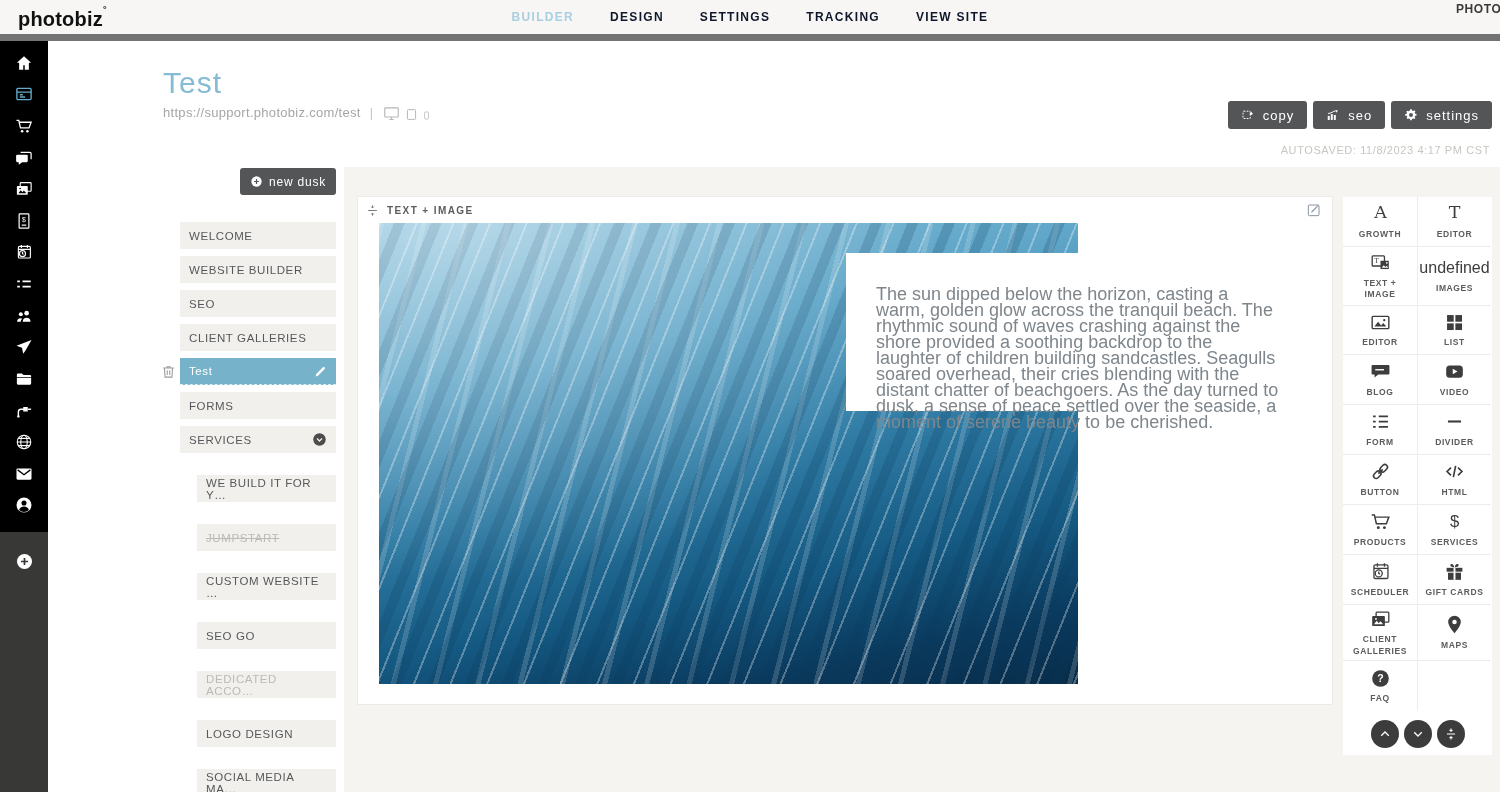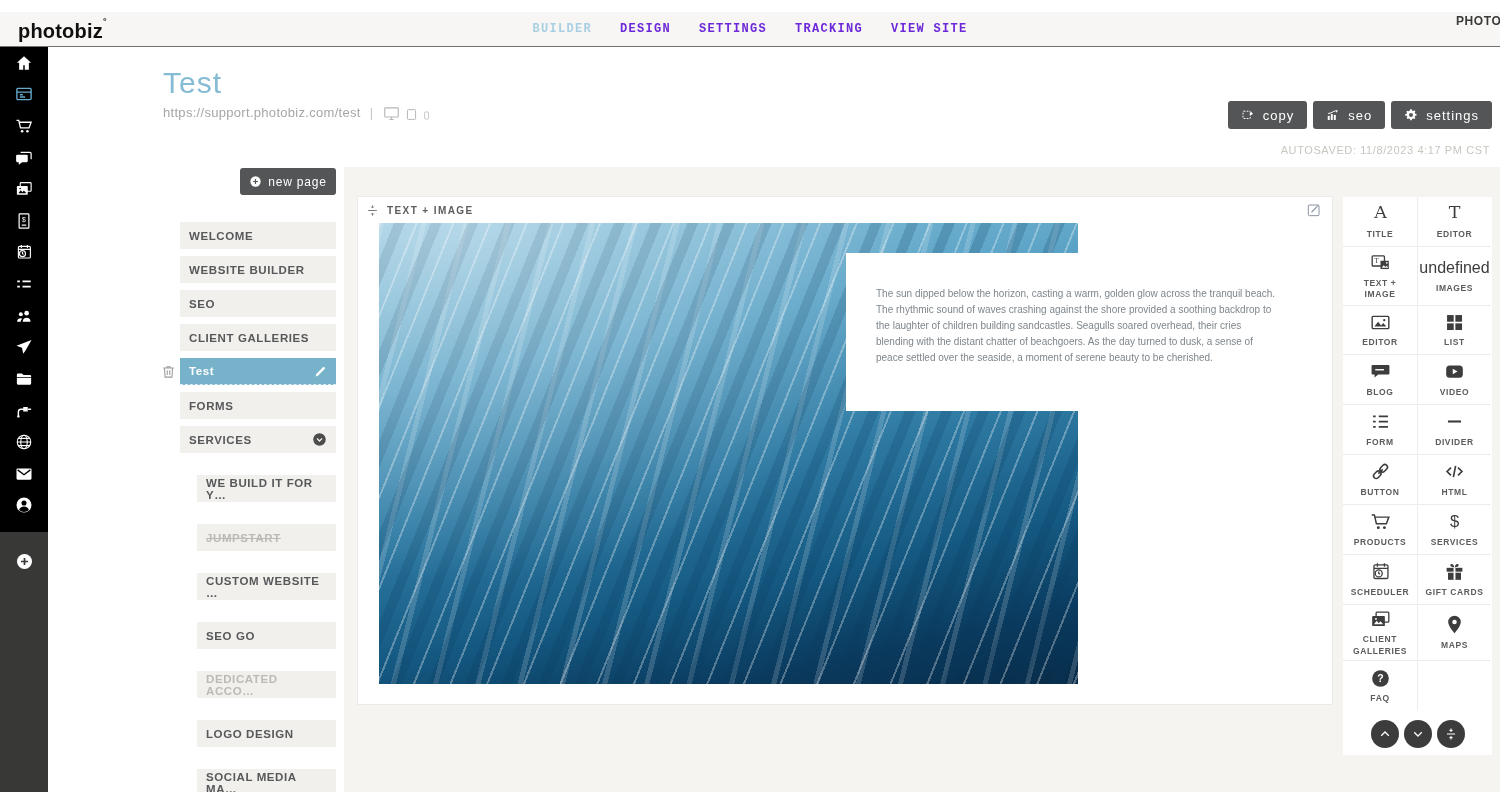--- a/index.html
+++ b/index.html
@@ -1,25 +1,25 @@
 <!DOCTYPE html>
 <html><head>
 <meta charset="utf-8">
 <style>
   html,body{margin:0;padding:0;background:#fff;}
   .stage{position:relative;width:1500px;height:792px;overflow:hidden;background:#fff;
          font-family:"Liberation Sans",sans-serif;-webkit-font-smoothing:antialiased;}
   svg{display:block}
 
   
-  .topbar{position:absolute;left:0;top:12px;width:1500px;height:34px;background:#f7f6f4;border-bottom:1px solid #737373;z-index:5;}
+  .topbar{position:absolute;left:0;top:0;width:1500px;height:34px;background:#f7f6f4;border-bottom:7px solid #737373;z-index:5;}
   .logo{position:absolute;left:18px;top:4px;font-size:20px;font-weight:700;color:#101010;letter-spacing:.2px;}
   .logo sup{font-size:9px;vertical-align:14px;}
-  .topnav{position:absolute;left:50%;transform:translateX(-50%);top:0;height:34px;display:flex;gap:28px;align-items:center;font-family:Liberation Mono, monospace;}
-  .topnav .nav-item{font-size:12px;font-weight:600;letter-spacing:1.3px;color:#6d28d9;cursor:pointer;white-space:nowrap;}
+  .topnav{position:absolute;left:50%;transform:translateX(-50%);top:0;height:34px;display:flex;gap:36px;align-items:center;}
+  .topnav .nav-item{font-size:12px;font-weight:600;letter-spacing:1.3px;color:#0f172a;cursor:pointer;white-space:nowrap;}
   .topnav .nav-item.active{color:#a9cfe2;}
   .account{position:absolute;left:1456px;top:2px;font-size:12px;font-weight:700;color:#3a3a3a;letter-spacing:.6px;white-space:nowrap;}
 
   
   .sidebar{position:absolute;left:0;top:34px;width:48px;height:758px;background:#383836;z-index:4;}
   .sidebar-black{position:absolute;left:0;top:0;width:48px;height:498px;background:#000;--knock:#000;padding-top:13px;box-sizing:border-box;}
   .side-icon{width:48px;height:31.6px;display:flex;align-items:center;justify-content:center;color:#fff;cursor:pointer;}
   .side-icon svg{width:18px;height:18px;}
   .side-icon.active{color:#64aacb;}
   .side-plus{position:absolute;left:0;top:512px;width:48px;height:30px;display:flex;align-items:center;justify-content:center;color:#fff;--knock:#383836;cursor:pointer;}
@@ -43,21 +43,21 @@
   
   .new-page{position:absolute;left:240px;top:168px;width:96px;height:27px;background:#545556;color:#fff;border:none;border-radius:3px;
             font-family:inherit;font-size:12px;letter-spacing:.8px;display:flex;align-items:center;justify-content:center;gap:6px;cursor:pointer;--knock:#545556;}
   .new-page svg{width:13px;height:13px;}
   .page-list{position:absolute;left:155px;top:222px;width:181px;z-index:2;}
   .prow{display:flex;align-items:center;height:27px;margin-bottom:7px;position:relative;padding-left:25px;}
   .prow.lvl1{padding-left:42px;margin-top:22px;}
   .prow .trash{position:absolute;left:6px;top:6px;width:15px;height:15px;color:#9c9c9a;cursor:pointer;}
   .prow .trash svg{width:15px;height:15px;}
   .prow .row{flex:1;height:27px;background:#f1f0ed;display:flex;align-items:center;padding:0 9px;box-sizing:border-box;
-             font-size:11.5px;font-weight:700;letter-spacing:.6px;color:#57585a;cursor:pointer;}
+             font-size:11.5px;font-weight:400;letter-spacing:.6px;color:#57585a;cursor:pointer;}
   .prow.selected .row{background:#76b2ca;color:#fff;border-bottom:1px dashed rgba(255,255,255,.75);}
   .prow.muted .row{color:#bdbab5;}
   .prow.strike .row{color:#bdbab5;text-decoration:line-through;}
   .row .pencil{margin-left:auto;color:#fff;}
   .row .pencil svg{width:13px;height:13px;}
   .row .chev{margin-left:auto;color:#4c4c4c;--knock:#f1f0ed;}
   .row .chev svg{width:15px;height:15px;}
 
   
   .block{position:absolute;left:357px;top:196px;width:976px;height:509px;background:#fff;border:1px solid #eceae7;box-sizing:border-box;z-index:1;}
@@ -67,21 +67,21 @@
   .block-label{margin-left:8px;font-size:10px;font-weight:600;letter-spacing:1.4px;color:#5d5d5d;}
   .block-edit{position:absolute;right:10px;top:5px;color:#8a93a3;cursor:pointer;}
   .block-edit svg{width:16px;height:16px;}
   .ocean{position:absolute;left:21px;top:26px;width:699px;height:461px;
     background-image:
       radial-gradient(ellipse at 12% 0%, rgba(255,255,255,.38), rgba(255,255,255,0) 55%),
       repeating-linear-gradient(112deg, rgba(255,255,255,.30) 0 2px, rgba(255,255,255,0) 2px 14px, rgba(8,55,90,.20) 14px 24px, rgba(255,255,255,0) 24px 34px),
       repeating-linear-gradient(104deg, rgba(255,255,255,.16) 0 5px, rgba(255,255,255,0) 5px 41px),
       linear-gradient(168deg,#8ec4dd 0%,#5ba3c6 28%,#2f7ba4 52%,#155a83 72%,#0a3a5e 88%,#082c49 100%);}
   .textbox{position:absolute;left:488px;top:56px;width:445px;height:158px;background:#fff;}
-  .para{position:absolute;left:30px;top:33px;width:404px;font-size:10px;line-height:16px;color:#7e868c;}
+  .para{position:absolute;left:30px;top:33px;width:404px;font-size:18px;line-height:16px;color:#7e868c;}
 
   
   .panel{position:absolute;left:1343px;top:197px;width:149px;height:558px;background:#fff;--knock:#fff;z-index:2;}
   .wgrid{display:grid;grid-template-columns:74px 74px;grid-template-rows:50px 59px 49px 50px 50px 50px 50px 50px 56px 50px;}
   .wcell{display:flex;flex-direction:column;align-items:center;justify-content:center;gap:4px;
          border-bottom:1px solid #ececea;cursor:pointer;}
   .wcell.colr{border-left:1px solid #ececea;}
   .wcell.nobb{border-bottom:none;}
   .wcell .wicon{color:#3d3d3d;height:22px;display:flex;align-items:center;}
   .wcell .wicon svg{width:21px;height:21px;}
@@ -275,21 +275,21 @@
 
   <div class="canvas-bg"></div>
 
   <button class="new-page" id="new-page">
       <span>
         <svg viewBox="0 0 24 24">
           <circle cx="12" cy="12" r="9.5" fill="currentColor"></circle>
           <path d="M12 7.5v9M7.5 12h9" stroke="var(--knock)" stroke-width="2.2" fill="none"></path>
         </svg>
       </span>
-      <span>new page</span>
+      <span>new dusk</span>
     </button>
   <div class="page-list" id="page-list">
       <div class="prow lvl0">
         <div class="row">
           <span>WELCOME</span>
         </div>
       </div>
       <div class="prow lvl0">
         <div class="row">
           <span>WEBSITE BUILDER</span>
@@ -410,21 +410,21 @@
   </div>
 
   <div class="panel">
     <div class="wgrid" id="wgrid">
         <div class="wcell">
           <div class="wicon">
             <svg viewBox="0 0 24 24">
               <text x="12" y="17.5" text-anchor="middle" font-size="20" font-family="DejaVu Serif,serif" fill="currentColor">A</text>
             </svg>
           </div>
-          <div class="wlabel">TITLE</div>
+          <div class="wlabel">GROWTH</div>
         </div>
         <div class="wcell colr">
           <div class="wicon">
             <svg viewBox="0 0 24 24">
               <text x="12" y="17.5" text-anchor="middle" font-size="20" font-family="DejaVu Serif,serif" fill="currentColor">T</text>
             </svg>
           </div>
           <div class="wlabel">EDITOR</div>
         </div>
         <div class="wcell">

